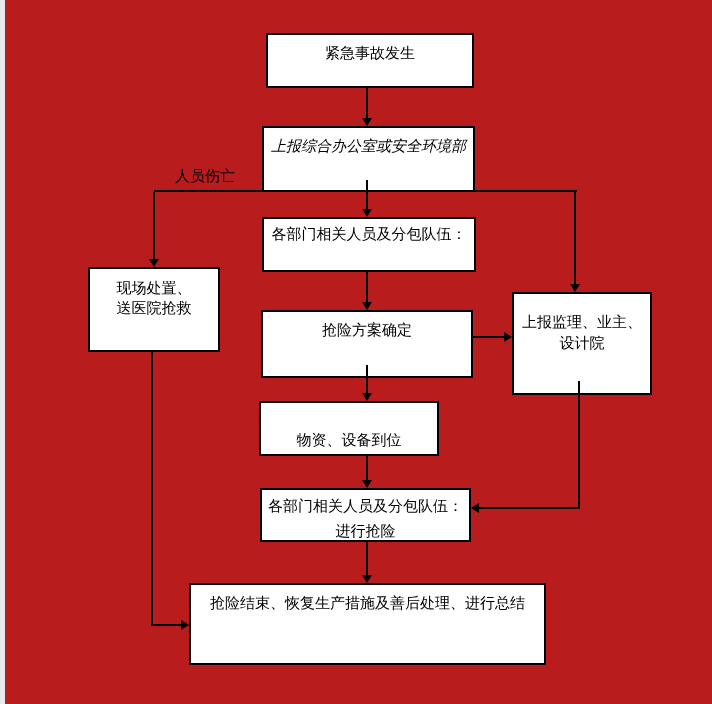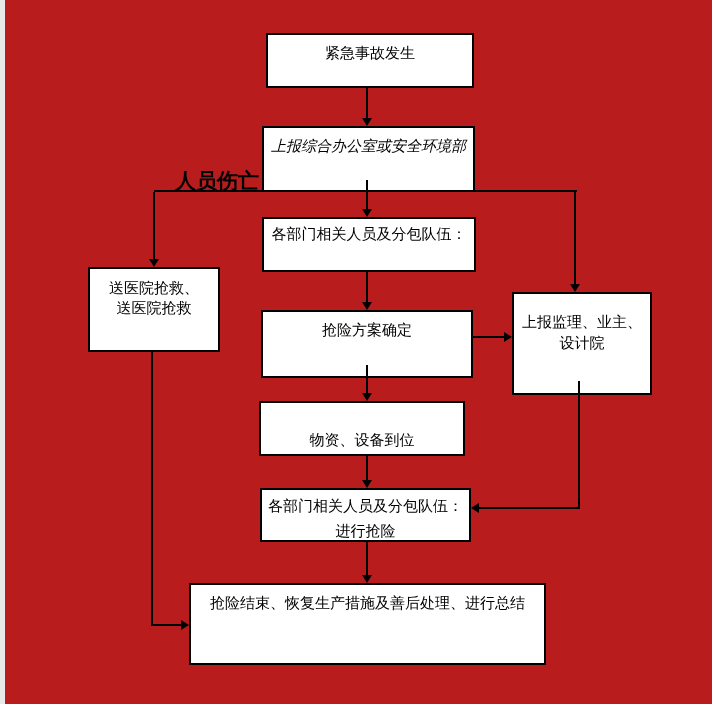--- a/index.html
+++ b/index.html
@@ -51,32 +51,31 @@
     border-bottom: 5px solid transparent;
     border-left: 8px solid #000000;
   }
   .ah.left {
     border-top: 5px solid transparent;
     border-bottom: 5px solid transparent;
     border-right: 8px solid #000000;
   }
   .float-label {
     position: absolute;
-    font-size: 21px;
+    font-size: 15px;
     color: #000000;
     white-space: nowrap;
-    font-weight: bold;
   }
   
   #n-start    { left: 266px; top: 33px;  width: 208px; height: 55px; }
   #n-report   { left: 262px; top: 126px; width: 213px; height: 66px; font-style: italic; }
   #n-leadgrp  { left: 262px; top: 217px; width: 214px; height: 55px; padding-top: 3px; line-height: 24px; }
   #n-plan     { left: 261px; top: 310px; width: 212px; height: 68px; }
   #n-notify   { left: 512px; top: 292px; width: 140px; height: 103px; padding-top: 17px; }
-  #n-material { left: 259px; top: 401px; width: 206px; height: 55px; padding-top: 26px; }
+  #n-material { left: 259px; top: 401px; width: 180px; height: 55px; padding-top: 26px; }
   #n-rescue   { left: 260px; top: 488px; width: 211px; height: 54px; padding-top: 3px; line-height: 25px; }
   #n-onsite   { left: 88px;  top: 267px; width: 132px; height: 85px; padding-top: 9px; line-height: 20px; }
   #n-summary  { left: 189px; top: 583px; width: 357px; height: 82px; }
 </style>
 </head>
 <body>
 
 <div id="canvas">
 
   <div class="edge-strip"></div>
@@ -105,21 +104,21 @@
   <div class="node" id="n-material">
     <span>物资、设备到位</span>
   </div>
 
   <div class="node" id="n-rescue">
     <span>各部门相关人员及分包队伍：</span>
     <span>进行抢险</span>
   </div>
 
   <div class="node" id="n-onsite">
-    <span>送医院抢救、</span>
+    <span>现场处置、</span>
     <span>送医院抢救</span>
   </div>
 
   <div class="node" id="n-summary">
     <span>抢险结束、恢复生产措施及善后处理、进行总结</span>
   </div>
 
   <div class="float-label" style="left:175px; top:167px;">人员伤亡</div>
 
   <div class="line" style="left:366px; top:88px; width:2px; height:31px;"></div>

